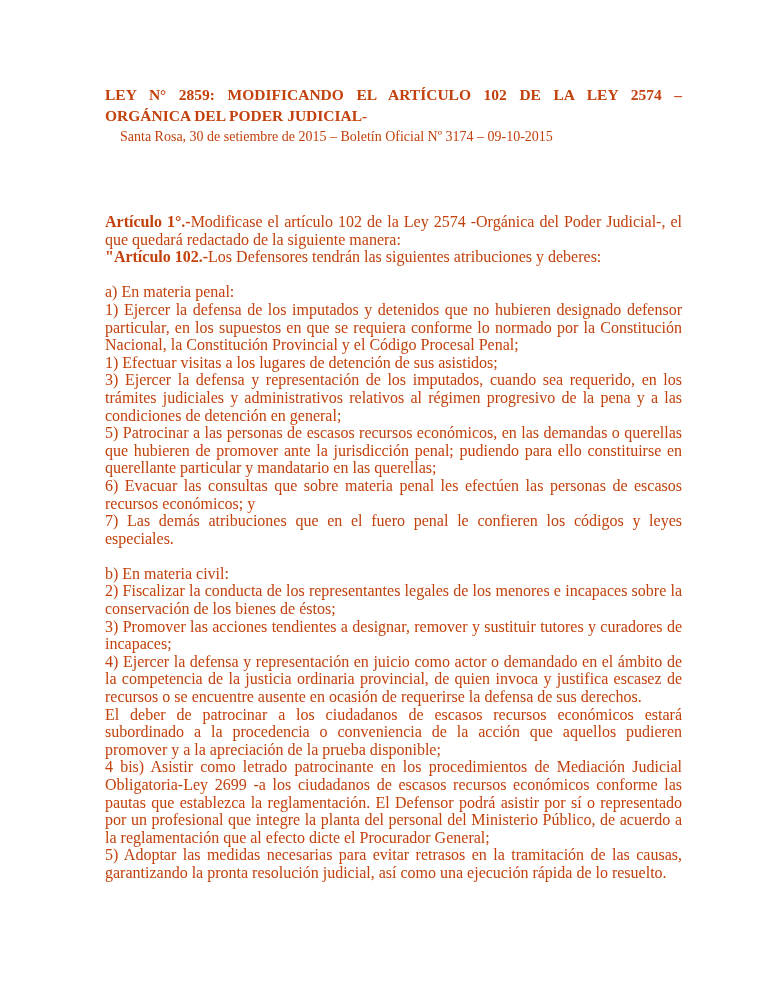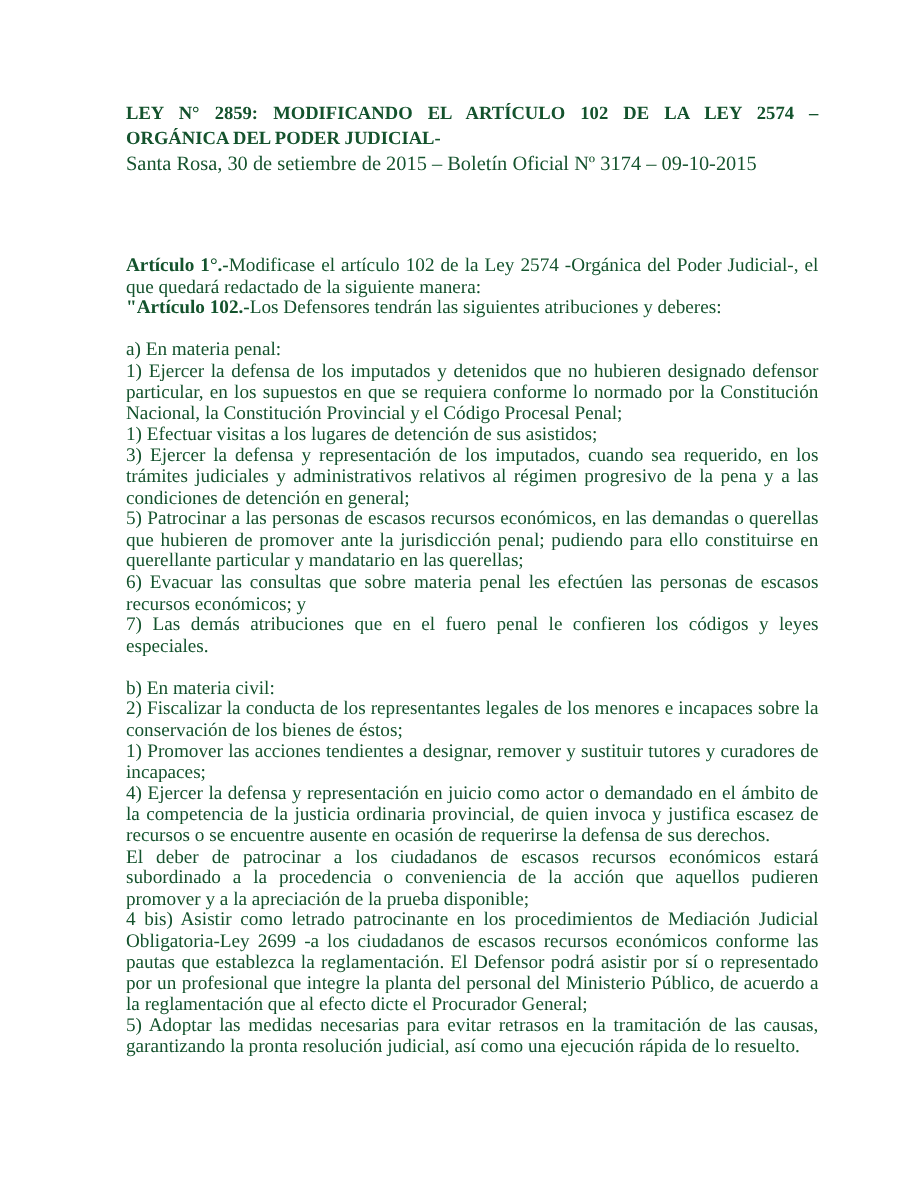--- a/index.html
+++ b/index.html
@@ -7,41 +7,42 @@
     padding: 0;
     background: #ffffff;
   }
   .page {
     position: relative;
     width: 768px;
     height: 994px;
     background: #ffffff;
     overflow: hidden;
     font-family: "Liberation Serif", "DejaVu Serif", serif;
-    color: #14532d;
+    color: #c2410c;
   }
   .content {
     position: absolute;
     left: 105px;
     top: 84px;
     width: 577px;
   }
   .law-title {
     font-weight: bold;
     font-size: 15.5px;
     line-height: 21px;
   }
   .law-title .stretch {
     text-align: justify;
     text-align-last: justify;
     word-spacing: 2px;
   }
   .dateline {
-    font-size: 17px;
+    font-size: 14px;
     line-height: 21px;
+    margin-left: 15px;
   }
   .body-text {
     margin-top: 66px;
     font-size: 16px;
     line-height: 17.6px;
   }
   .para {
     text-align: justify;
     margin: 0;
   }
@@ -77,21 +78,21 @@
       <p class="para">1) Efectuar visitas a los lugares de detención de sus asistidos;</p>
       <p class="para">3) Ejercer la defensa y representación de los imputados, cuando sea requerido, en los trámites judiciales y administrativos relativos al régimen progresivo de la pena y a las condiciones de detención en general;</p>
       <p class="para">5) Patrocinar a las personas de escasos recursos económicos, en las demandas o querellas que hubieren de promover ante la jurisdicción penal; pudiendo para ello constituirse en querellante particular y mandatario en las querellas;</p>
       <p class="para">6) Evacuar las consultas que sobre materia penal les efectúen las personas de escasos recursos económicos; y</p>
       <p class="para">7) Las demás atribuciones que en el fuero penal le confieren los códigos y leyes especiales.</p>
 
       <div class="spacer"></div>
 
       <p class="para">b) En materia civil:</p>
       <p class="para">2) Fiscalizar la conducta de los representantes legales de los menores e incapaces sobre la conservación de los bienes de éstos;</p>
-      <p class="para">1) Promover las acciones tendientes a designar, remover y sustituir tutores y curadores de incapaces;</p>
+      <p class="para">3) Promover las acciones tendientes a designar, remover y sustituir tutores y curadores de incapaces;</p>
       <p class="para">4) Ejercer la defensa y representación en juicio como actor o demandado en el ámbito de la competencia de la justicia ordinaria provincial, de quien invoca y justifica escasez de recursos o se encuentre ausente en ocasión de requerirse la defensa de sus derechos.</p>
       <p class="para">El deber de patrocinar a los ciudadanos de escasos recursos económicos estará subordinado a la procedencia o conveniencia de la acción que aquellos pudieren promover y a la apreciación de la prueba disponible;</p>
       <p class="para">4 bis) Asistir como letrado patrocinante en los procedimientos de Mediación Judicial Obligatoria-Ley 2699 -a los ciudadanos de escasos recursos económicos conforme las pautas que establezca la reglamentación. El Defensor podrá asistir por sí o representado por un profesional que integre la planta del personal del Ministerio Público, de acuerdo a la reglamentación que al efecto dicte el Procurador General;</p>
       <p class="para">5) Adoptar las medidas necesarias para evitar retrasos en la tramitación de las causas, garantizando la pronta resolución judicial, así como una ejecución rápida de lo resuelto.</p>
 
     </div>
   </div>
 </div>
 
 </body></html>

